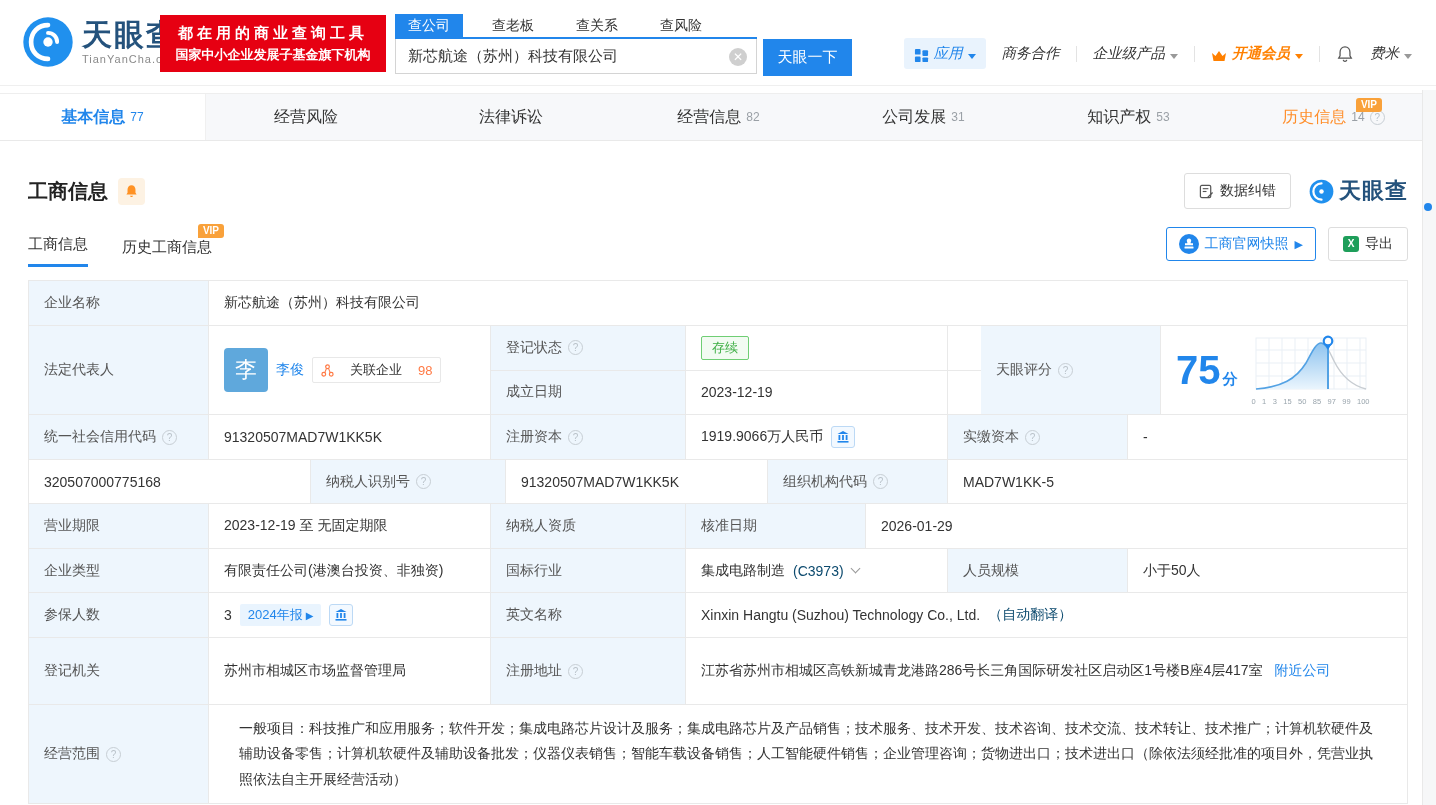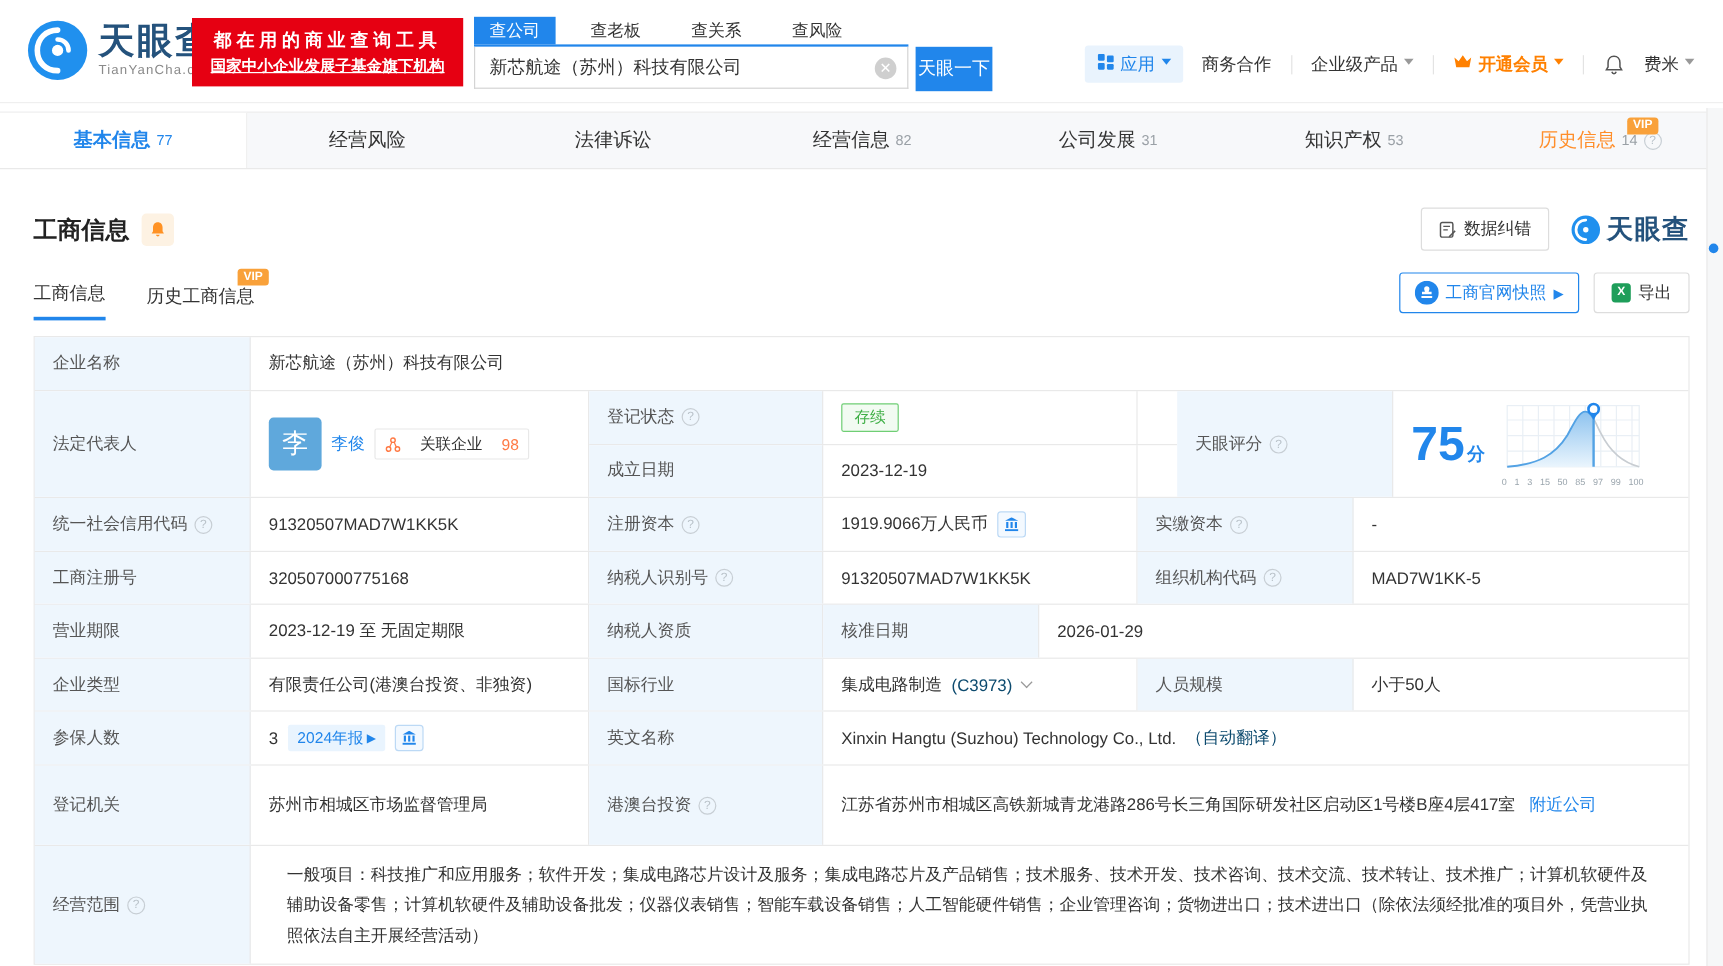--- a/index.html
+++ b/index.html
@@ -9,38 +9,38 @@
 
   
   .topbar { position:relative; height:86px; border-bottom:1px solid #efefef; background:#fff; }
   .logo { position:absolute; left:22px; top:16px; display:flex; align-items:center; gap:8px; }
   .logo svg { width:52px; height:52px; }
   .logo-txt .brand { font-size:30px; font-weight:bold; color:#24527c; letter-spacing:2px; line-height:1; }
   .logo-txt .dom { font-size:11px; color:#8a8a8a; letter-spacing:1px; margin-top:3px; }
   .promo { position:absolute; left:160px; top:15px; width:226px; height:57px; background:#e60012;
     color:#fff; display:flex; flex-direction:column; justify-content:center; align-items:center; }
   .promo .l1 { font-size:15px; font-weight:bold; letter-spacing:4px; }
-  .promo .l2 { font-size:13px; font-weight:bold; margin-top:3px;text-decoration:underline; }
+  .promo .l2 { font-size:13px; font-weight:bold; margin-top:3px; }
 
   .search { position:absolute; left:395px; top:14px; }
   .search-tabs { display:flex; width:362px; border-bottom:2px solid #2186eb;gap:16px; }
   .search-tab { padding:3px 13px 2px; font-size:14px; color:#333; cursor:pointer; }
   .search-tab.active { background:#2186eb; color:#fff; }
   .search-row { display:flex; }
   .search-box { position:relative; width:362px; }
   .search-input { width:362px; height:35px; border:1px solid #d4d4d4; border-top:none;
     padding:0 34px 0 12px; font-size:15px; color:#333; outline:none; }
   .clear-ic { position:absolute; right:10px; top:9px; width:18px; height:18px; border-radius:50%;
     background:#cfcfcf; color:#fff; font-size:12px; line-height:18px; text-align:center; cursor:pointer; }
-  .search-btn { width:64px; height:37px; background:#2186eb; color:#fff; border:none;
+  .search-btn { width:89px; height:37px; background:#2186eb; color:#fff; border:none;
     font-size:15px; cursor:pointer; margin-left:6px; }
 
   .top-menu { position:absolute; right:24px; top:38px; display:flex; align-items:center; gap:16px;
     font-size:14.5px; color:#333; }
-  .menu-item { display:flex; align-items:flex-start; gap:5px; cursor:pointer; white-space:nowrap; }
+  .menu-item { display:flex; align-items:flex-end; gap:5px; cursor:pointer; white-space:nowrap;font-style:italic; }
   .apps-chip { background:#e9f3fd; color:#2186eb; padding:6px 10px; border-radius:3px; }
   .caret { width:0; height:0; border:4px solid transparent; border-top:5px solid #999; margin-top:5px; }
   .caret.blue { border-top-color:#2186eb; } .caret.orange { border-top-color:#ff8000; }
   .vip-link { color:#ff8000; font-weight:bold; }
   .vline { width:1px; height:16px; background:#e3e3e3; }
 
   
   .nav-tabs { display:flex; margin-top:7px; height:48px; background:#f7f8fa;
     border-top:1px solid #eee; border-bottom:1px solid #e9e9e9; }
   .nav-tab { flex:1; display:flex; align-items:center; justify-content:center; gap:5px;
@@ -414,21 +414,20 @@
           </span>
         </div>
         <div class="lbl w180">
           <span>实缴资本</span>
             <span class="help-ic">?</span>
         </div>
         <div class="val w248 last">-</div>
       </div>
 
       <div class="row h44">
-        <div class="lbl w180">工商注册号</div>
         <div class="val w282">320507000775168</div>
         <div class="lbl w195">
           <span>纳税人识别号</span>
             <span class="help-ic">?</span>
         </div>
         <div class="val w295">91320507MAD7W1KK5K</div>
         <div class="lbl w180">
           <span>组织机构代码</span>
             <span class="help-ic">?</span>
         </div>
@@ -478,21 +477,21 @@
         <div class="val w723 last">
           <span>Xinxin Hangtu (Suzhou) Technology Co., Ltd.</span>
           <span class="gray">（自动翻译）</span>
         </div>
       </div>
 
       <div class="row h67">
         <div class="lbl w180">登记机关</div>
         <div class="val w282">苏州市相城区市场监督管理局</div>
         <div class="lbl w195">
-          <span>港澳台投资</span>
+          <span>注册地址</span>
             <span class="help-ic">?</span>
         </div>
         <div class="val w723 last" style="align-items:center;">
           <span class="wrap" style="padding:0;">
             <span>江苏省苏州市相城区高铁新城青龙港路286号长三角国际研发社区启动区1号楼B座4层417室</span>
             <a class="link" style="margin-left:8px;">附近公司</a>
           </span>
         </div>
       </div>
 

